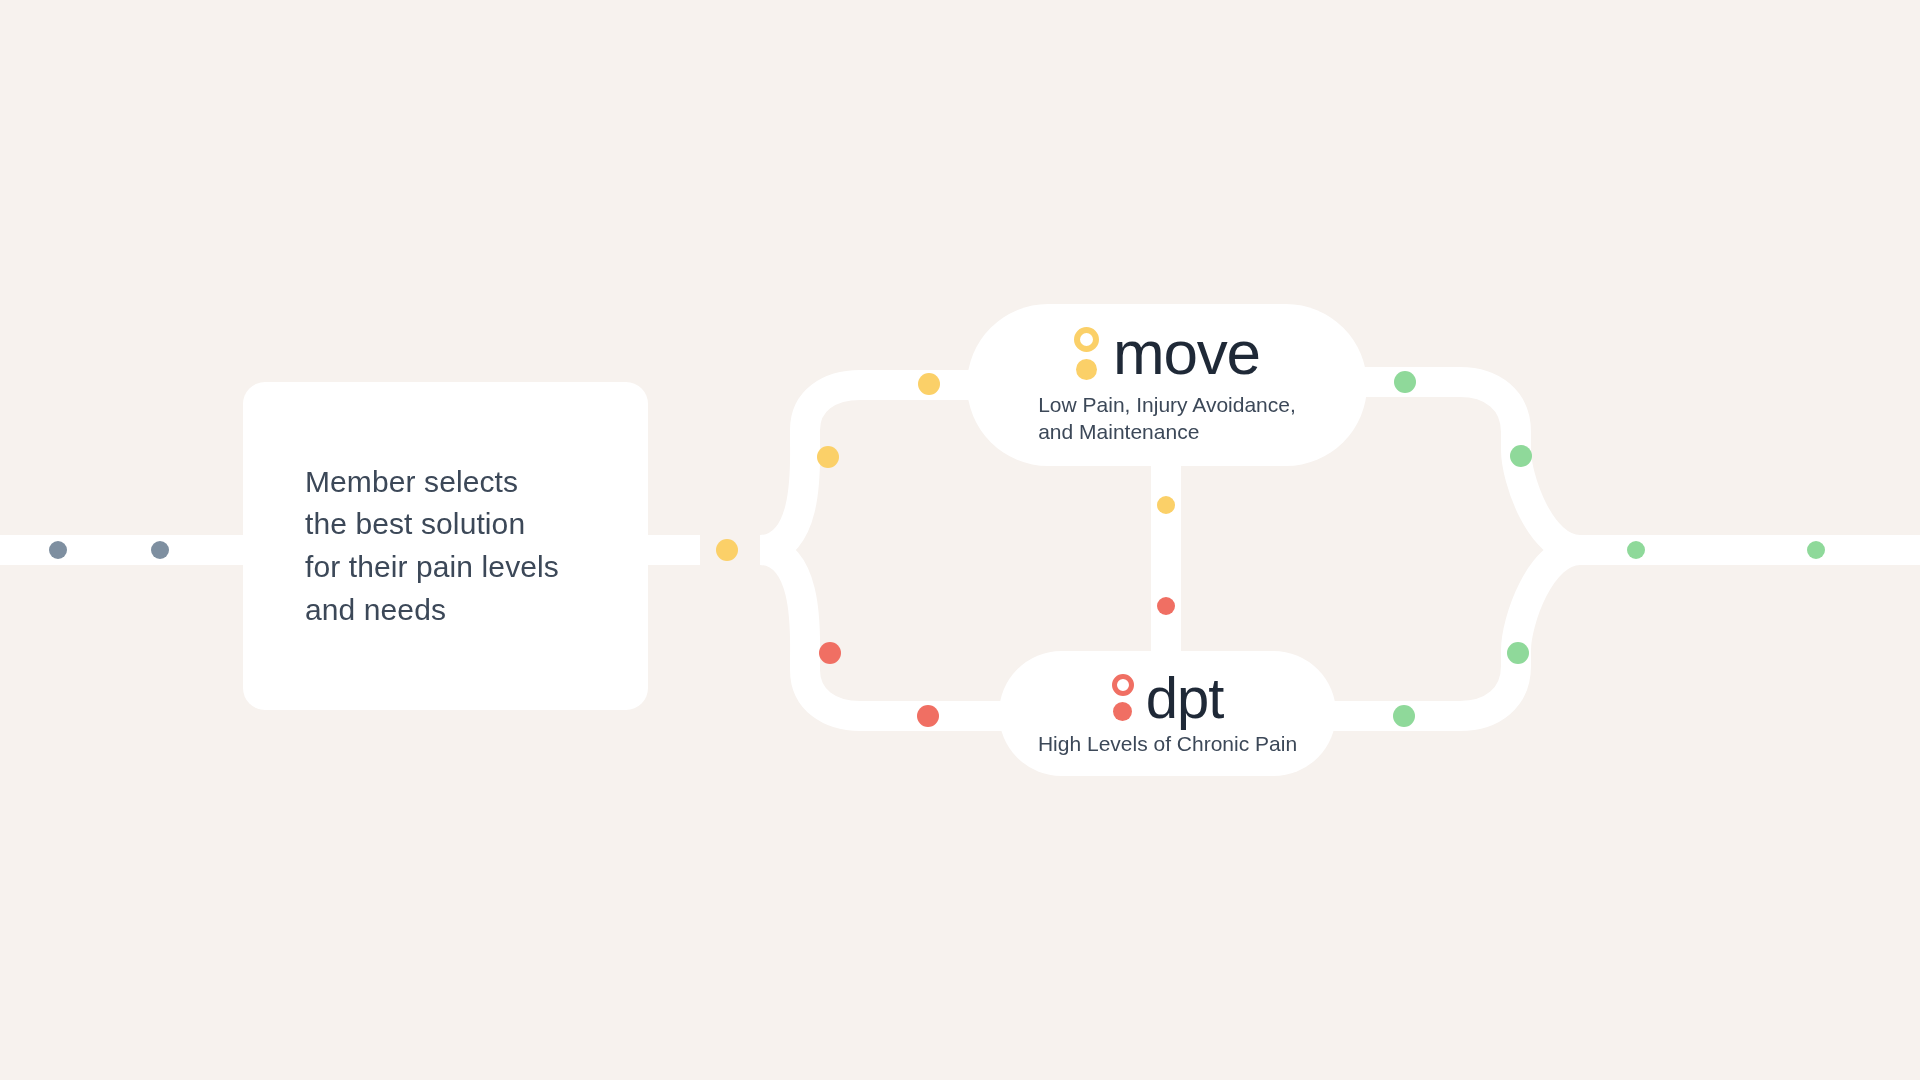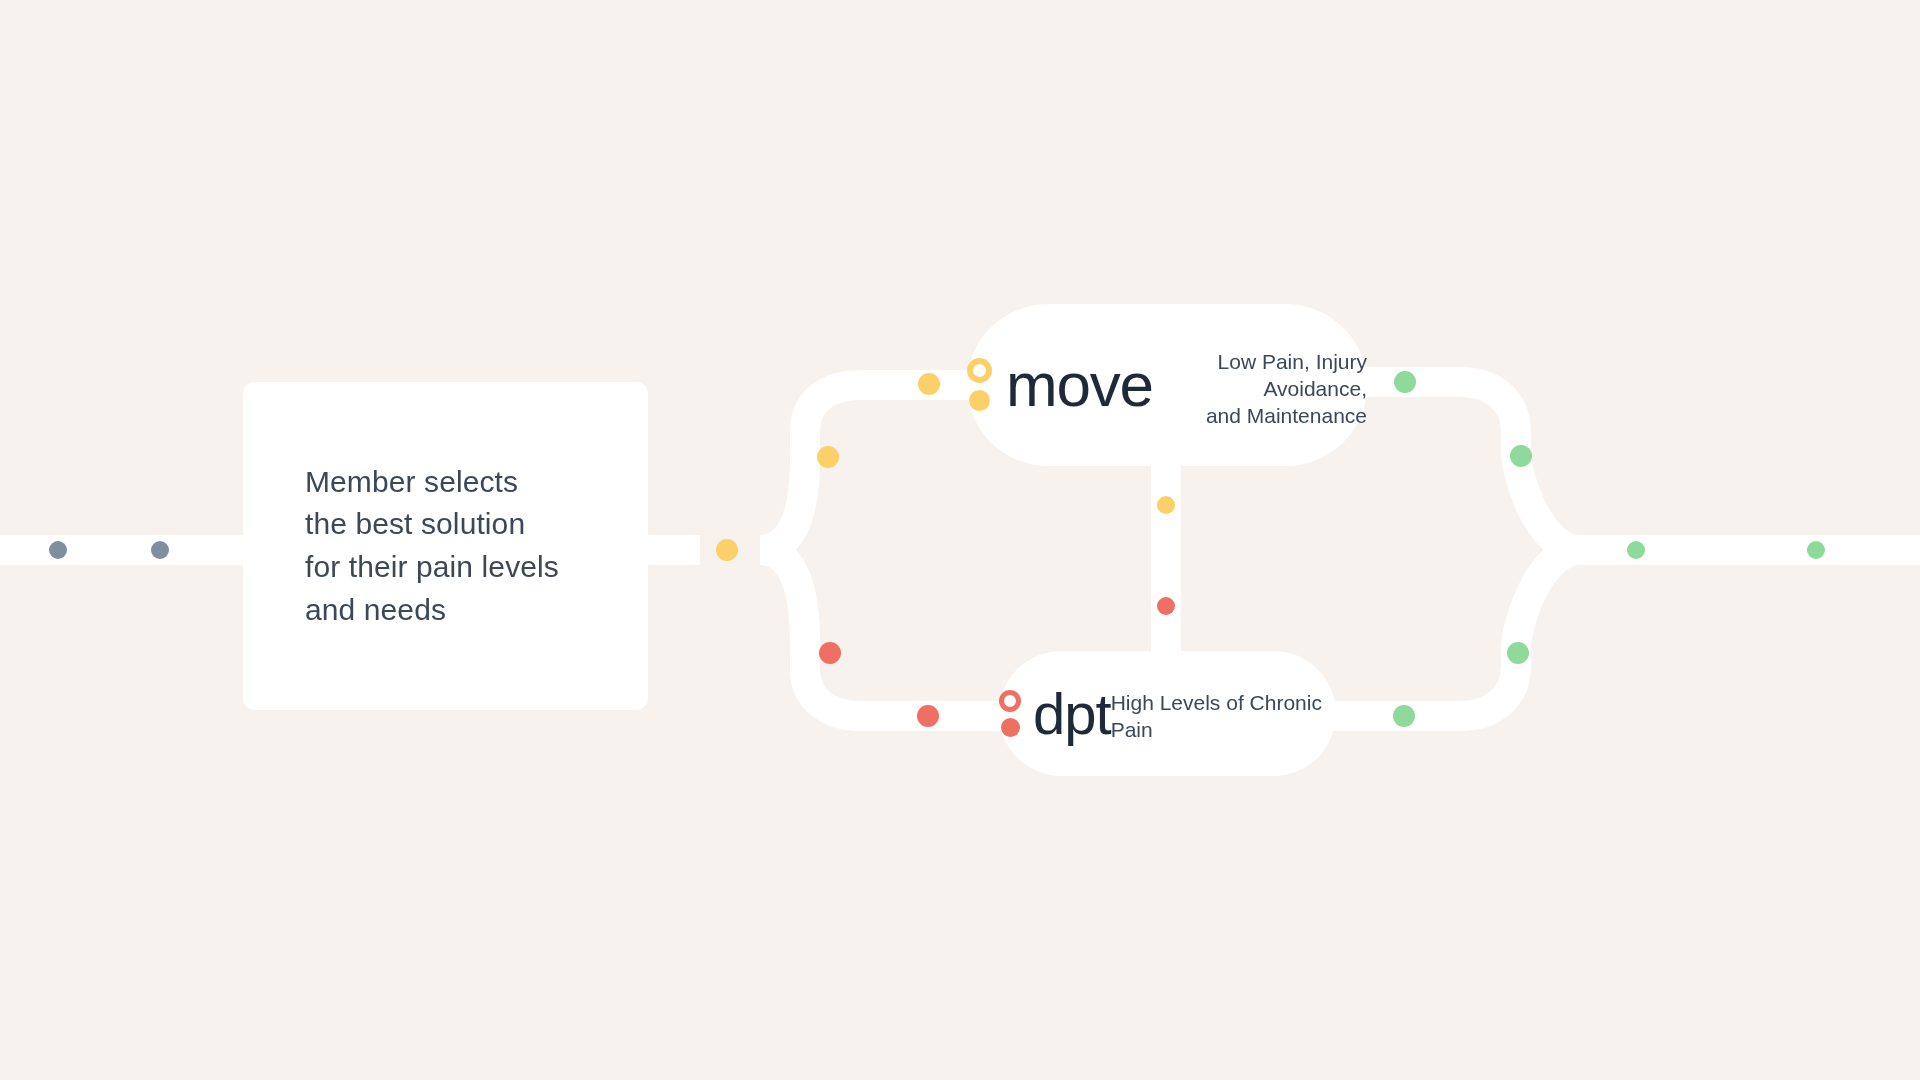--- a/index.html
+++ b/index.html
@@ -33,38 +33,39 @@
     position: absolute;
     background: #ffffff;
     box-sizing: border-box;
   }
 
   #member-card {
     left: 243px;
     top: 382px;
     width: 405px;
     height: 328px;
-    border-radius: 12px;
+    border-radius: 22px;
     display: flex;
     align-items: center;
   }
   #member-card .card-text {
     margin-left: 62px;
     margin-right: 24px;
     color: #3c4858;
     font-size: 30px;
     line-height: 1.42;
     font-weight: 400;
     letter-spacing: 0.1px;
     white-space: pre-line;
   }
 
   .pill-card {
     border-radius: 999px;
     display: flex;
+    flex-direction: column;
     align-items: center;
     justify-content: center;
   }
 
   #move-card {
     left: 967px;
     top: 304px;
     width: 400px;
     height: 162px;
   }
@@ -109,21 +110,21 @@
     color: #1f2937;
     font-weight: 400;
     letter-spacing: -1.2px;
     margin-left: 14px;
   }
   #move-card .caption {
     margin-top: 9px;
     color: #3c4858;
     font-size: 21px;
     line-height: 1.28;
-    text-align: right;
+    text-align: left;
     white-space: pre-line;
   }
 
   
   #dpt-card .mark-ring {
     width: 22px; height: 22px;
     border: 5px solid #f06f63;
   }
   #dpt-card .mark-dot {
     width: 19px; height: 19px;

